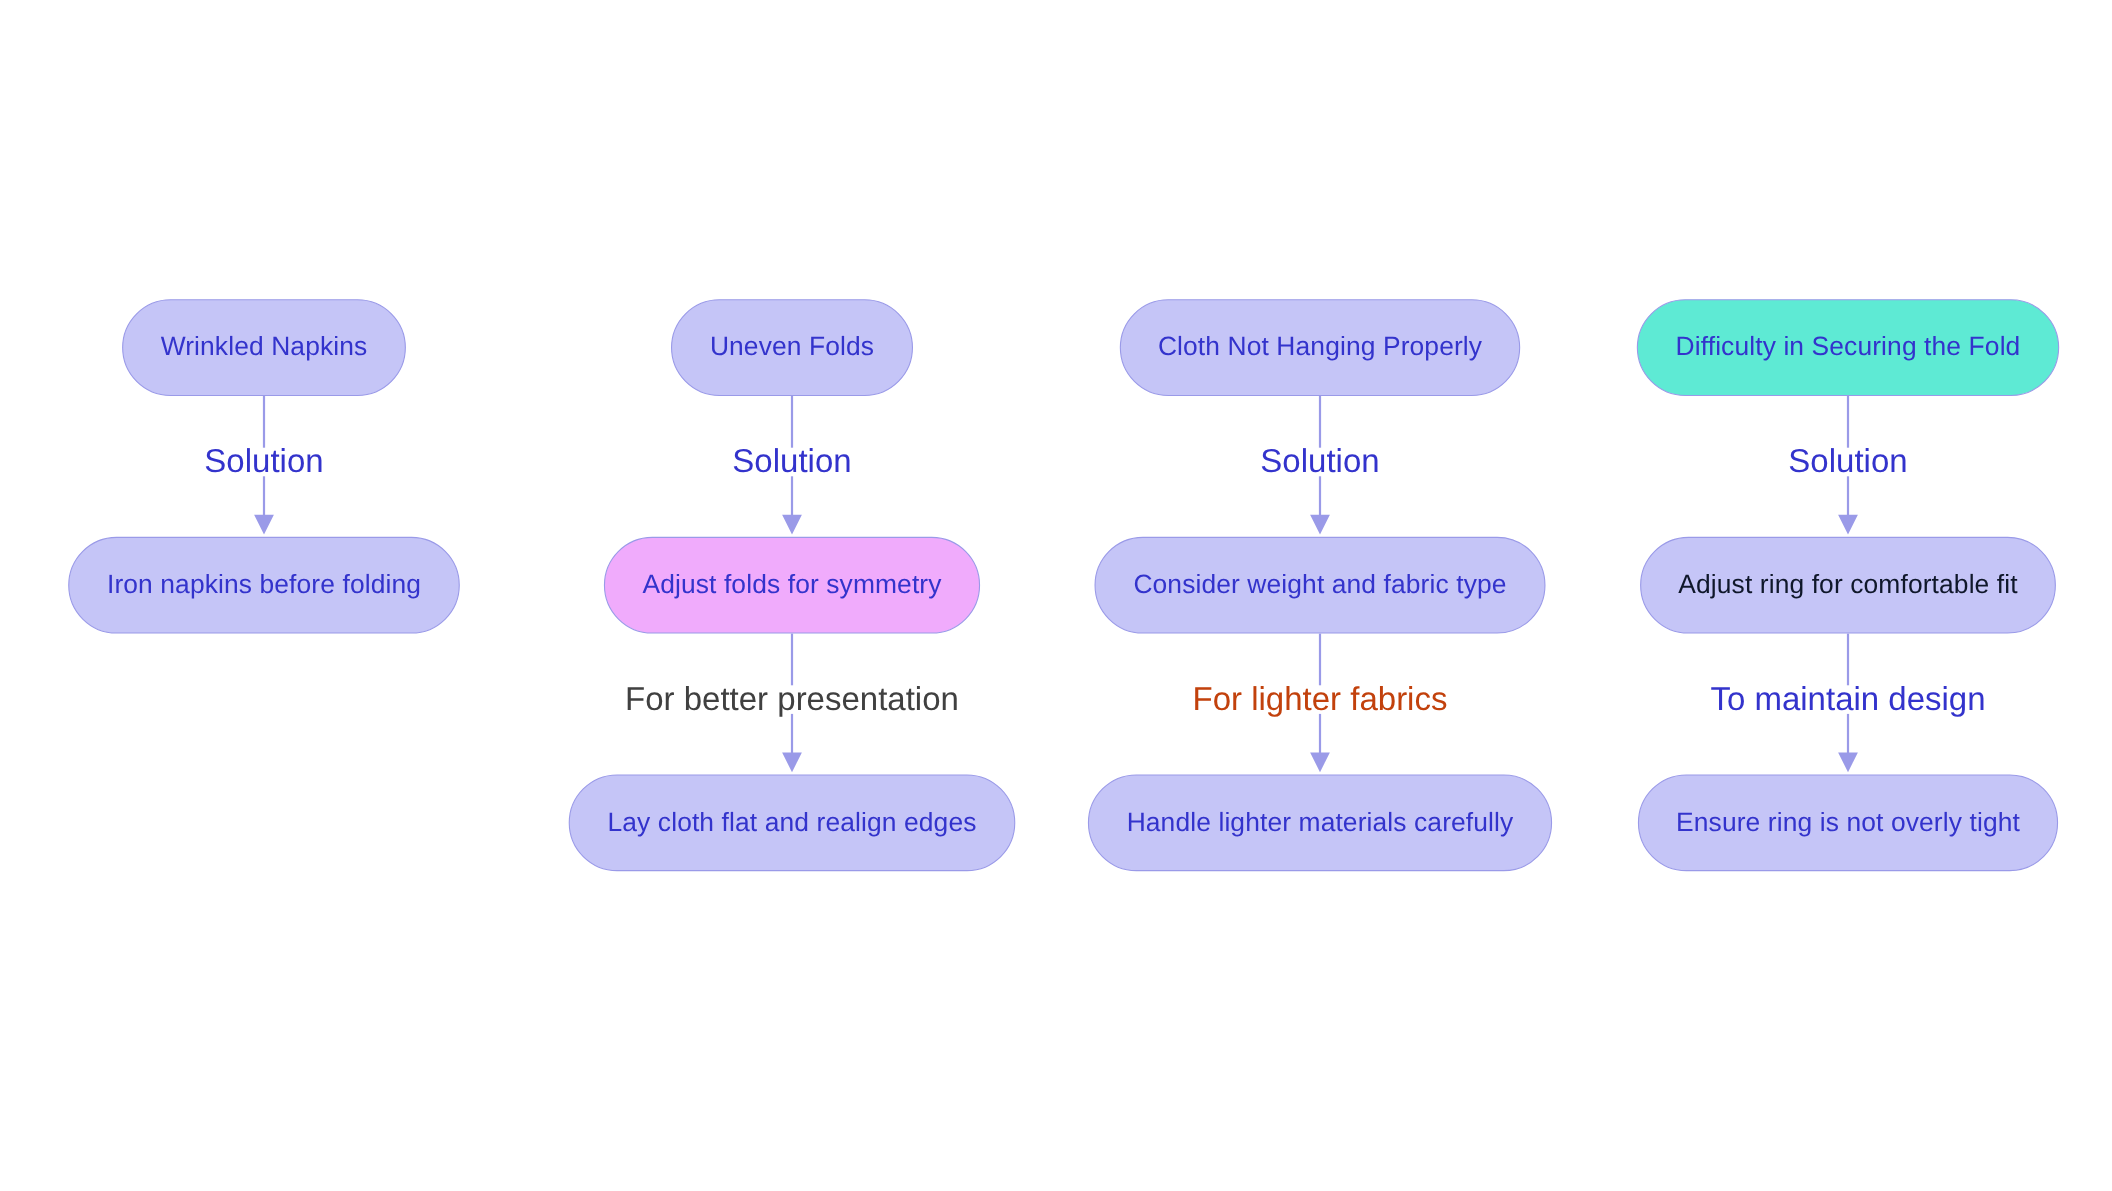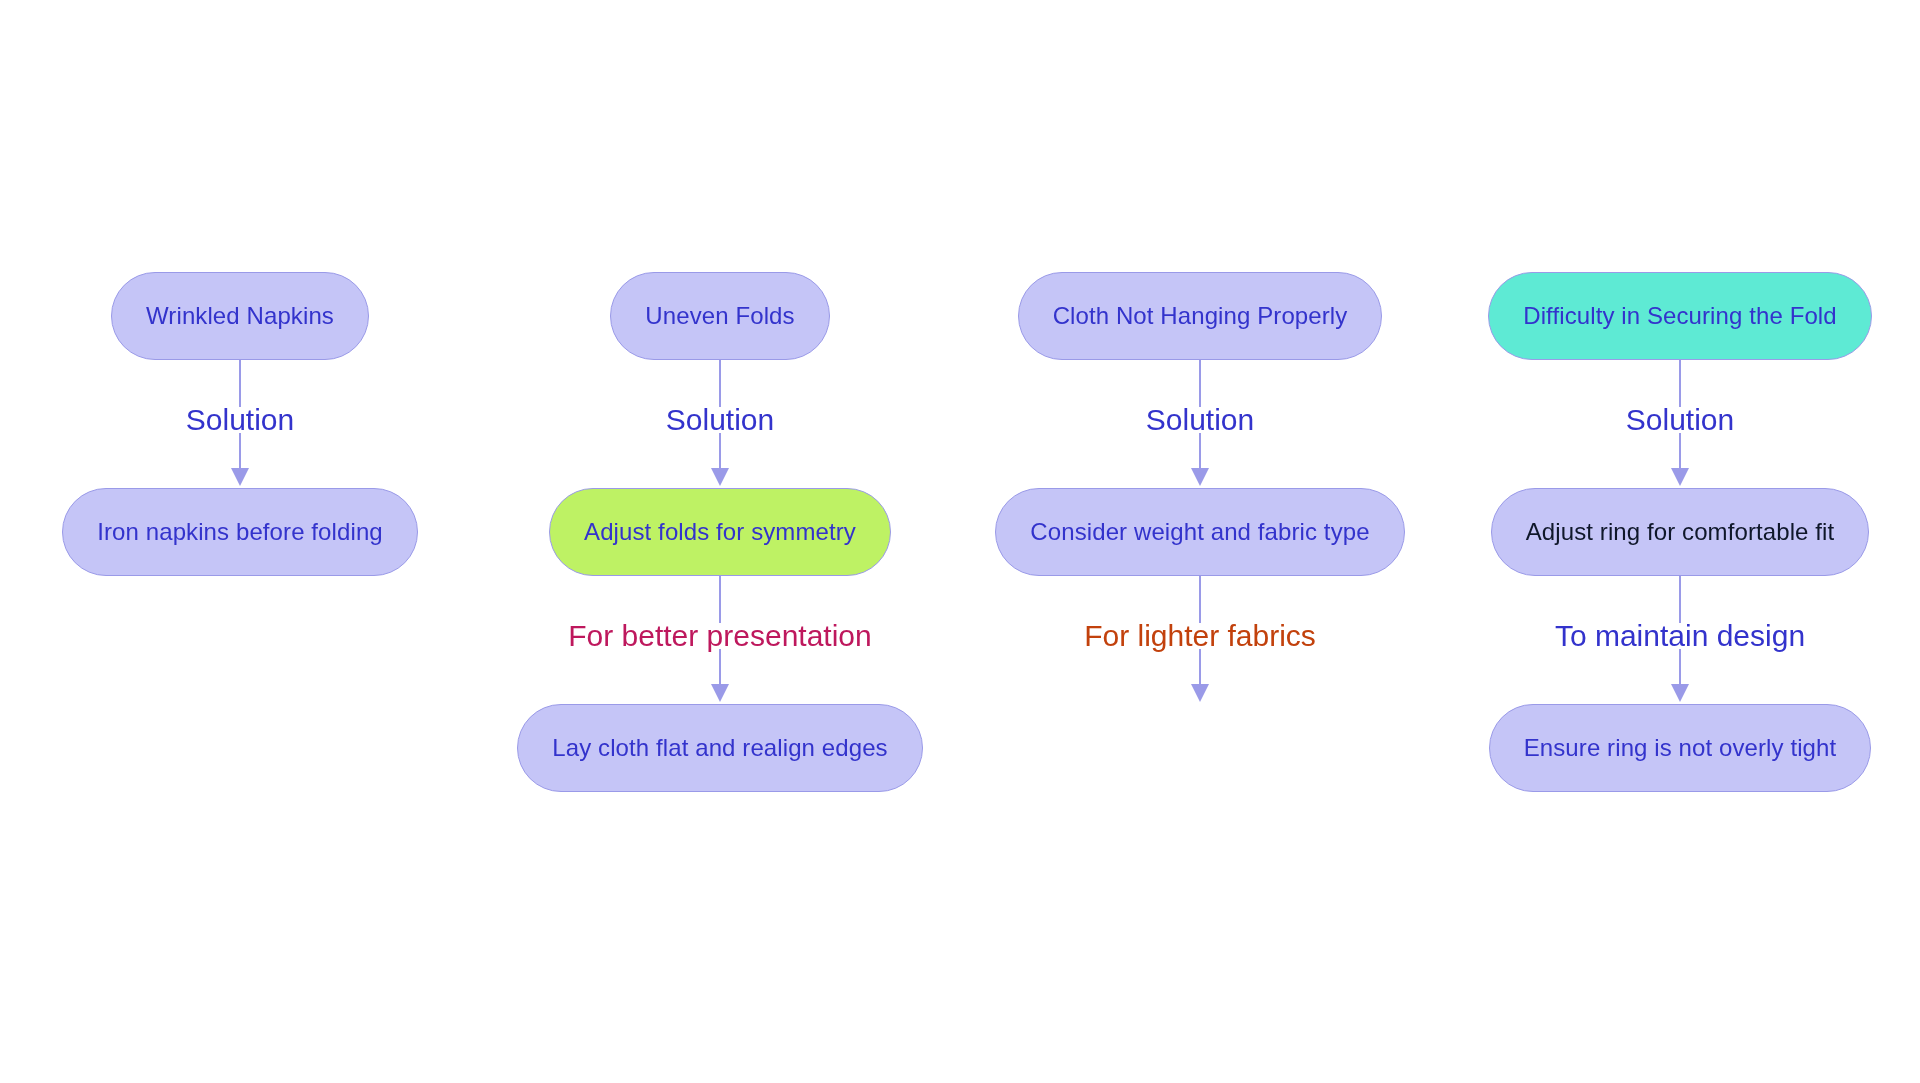--- a/index.html
+++ b/index.html
@@ -121,42 +121,43 @@
       <div class="node" style="background: rgb(197, 197, 247); border-color: rgb(154, 154, 232); color: rgb(51, 51, 204);">Iron napkins before folding</div>
     </div>
 
     <div class="column">
       <div class="node" style="background: rgb(197, 197, 247); border-color: rgb(154, 154, 232); color: rgb(51, 51, 204);">Uneven Folds</div>
       <div class="edge">
         <div class="edge-line" style="background: rgb(154, 154, 232);"></div>
         <div class="edge-arrow" style="border-top-color: rgb(154, 154, 232);"></div>
         <div class="edge-label" style="color: rgb(51, 51, 204); background: rgb(255, 255, 255);">Solution</div>
       </div>
-      <div class="node" style="background: #bef264; border-color: rgb(154, 154, 232); color: rgb(51, 51, 204);">Adjust folds for symmetry</div>
+      <div class="node" style="background: #f0abfc; border-color: rgb(154, 154, 232); color: rgb(51, 51, 204);">Adjust folds for symmetry</div>
       <div class="edge">
         <div class="edge-line" style="background: rgb(154, 154, 232);"></div>
         <div class="edge-arrow" style="border-top-color: rgb(154, 154, 232);"></div>
-        <div class="edge-label" style="color: #be185d; background: rgb(255, 255, 255); text-align: center;">For better presentation</div>
+        <div class="edge-label" style="color: #404040; background: rgb(255, 255, 255); text-align: center;">For better presentation</div>
       </div>
       <div class="node" style="background: rgb(197, 197, 247); border-color: rgb(154, 154, 232); color: rgb(51, 51, 204);">Lay cloth flat and realign edges</div>
     </div>
 
     <div class="column">
       <div class="node" style="background: rgb(197, 197, 247); border-color: rgb(154, 154, 232); color: rgb(51, 51, 204);">Cloth Not Hanging Properly</div>
       <div class="edge">
         <div class="edge-line" style="background: rgb(154, 154, 232);"></div>
         <div class="edge-arrow" style="border-top-color: rgb(154, 154, 232);"></div>
         <div class="edge-label" style="color: rgb(51, 51, 204); background: rgb(255, 255, 255);">Solution</div>
       </div>
       <div class="node" style="background: rgb(197, 197, 247); border-color: rgb(154, 154, 232); color: rgb(51, 51, 204);">Consider weight and fabric type</div>
       <div class="edge">
         <div class="edge-line" style="background: rgb(154, 154, 232);"></div>
         <div class="edge-arrow" style="border-top-color: rgb(154, 154, 232);"></div>
         <div class="edge-label" style="color: #c2410c; background: rgb(255, 255, 255);">For lighter fabrics</div>
       </div>
+      <div class="node" style="background: rgb(197, 197, 247); border-color: rgb(154, 154, 232); color: rgb(51, 51, 204);">Handle lighter materials carefully</div>
     </div>
 
     <div class="column">
       <div class="node" style="background: #5eead4; border-color: rgb(154, 154, 232); color: rgb(51, 51, 204);">Difficulty in Securing the Fold</div>
       <div class="edge">
         <div class="edge-line" style="background: rgb(154, 154, 232);"></div>
         <div class="edge-arrow" style="border-top-color: rgb(154, 154, 232);"></div>
         <div class="edge-label" style="color: rgb(51, 51, 204); background: rgb(255, 255, 255);">Solution</div>
       </div>
       <div class="node" style="background: rgb(197, 197, 247); border-color: rgb(154, 154, 232); color: #0f172a;">Adjust ring for comfortable fit</div>

